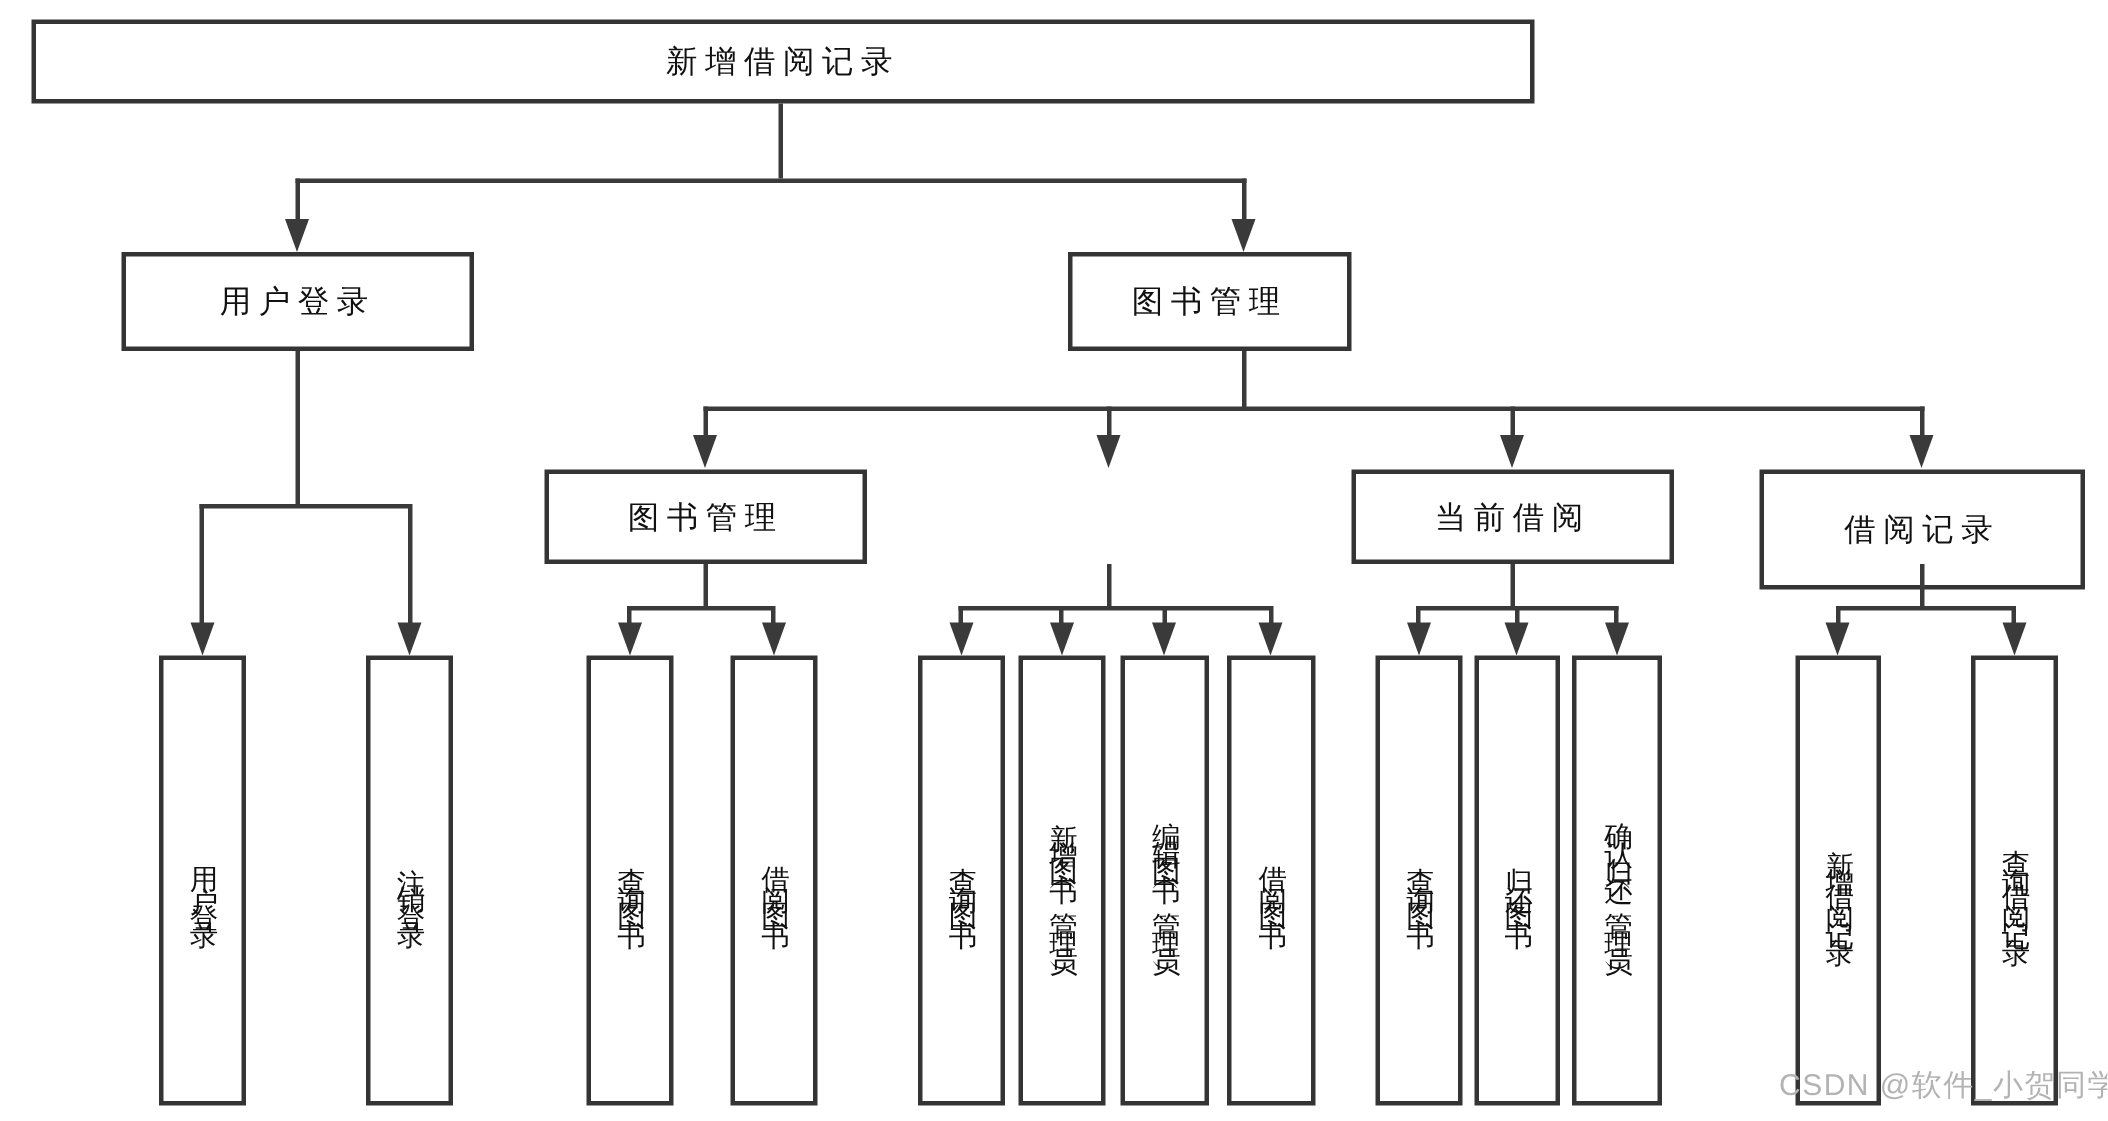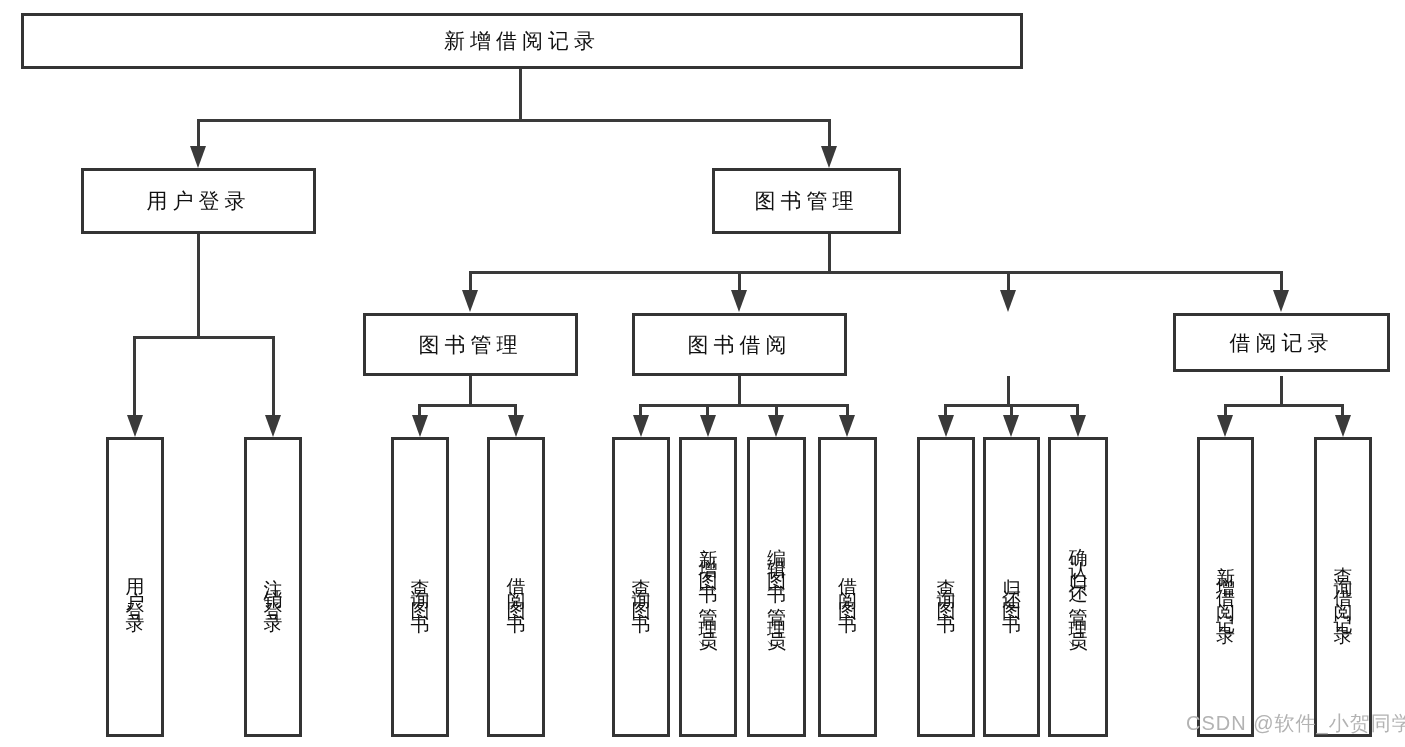--- a/index.html
+++ b/index.html
@@ -66,22 +66,22 @@
   <div class="vl" style="left:469px;top:271px;height:21px;"></div>
   <div class="vl" style="left:738px;top:271px;height:21px;"></div>
   <div class="vl" style="left:1007px;top:271px;height:21px;"></div>
   <div class="vl" style="left:1280px;top:271px;height:21px;"></div>
   <div class="arr" style="left:462px;top:290px;"></div>
   <div class="arr" style="left:731px;top:290px;"></div>
   <div class="arr" style="left:1000px;top:290px;"></div>
   <div class="arr" style="left:1273px;top:290px;"></div>
 
   <div class="box" style="left:363px;top:313px;width:215px;height:63px;">图书管理</div>
-  <div class="box" style="left:632px;top:313px;width:215px;height:63px;">图书借阅</div>
-  <div class="box" style="left:1173px;top:313px;width:217px;height:59px;">借阅记录</div>
+  <div class="box" style="left:901px;top:313px;width:215px;height:63px;">当前借阅</div>
+  <div class="box" style="left:1173px;top:313px;width:217px;height:80px;">借阅记录</div>
 
   <div class="vl" style="left:469px;top:376px;height:30px;"></div>
   <div class="hl" style="left:418px;top:404px;width:98px;"></div>
   <div class="vl" style="left:418px;top:404px;height:13px;"></div>
   <div class="vl" style="left:514px;top:404px;height:13px;"></div>
   <div class="arr" style="left:412px;top:415px;"></div>
   <div class="arr" style="left:508px;top:415px;"></div>
 
   <div class="vl" style="left:738px;top:376px;height:30px;"></div>
   <div class="hl" style="left:639px;top:404px;width:209px;"></div>

